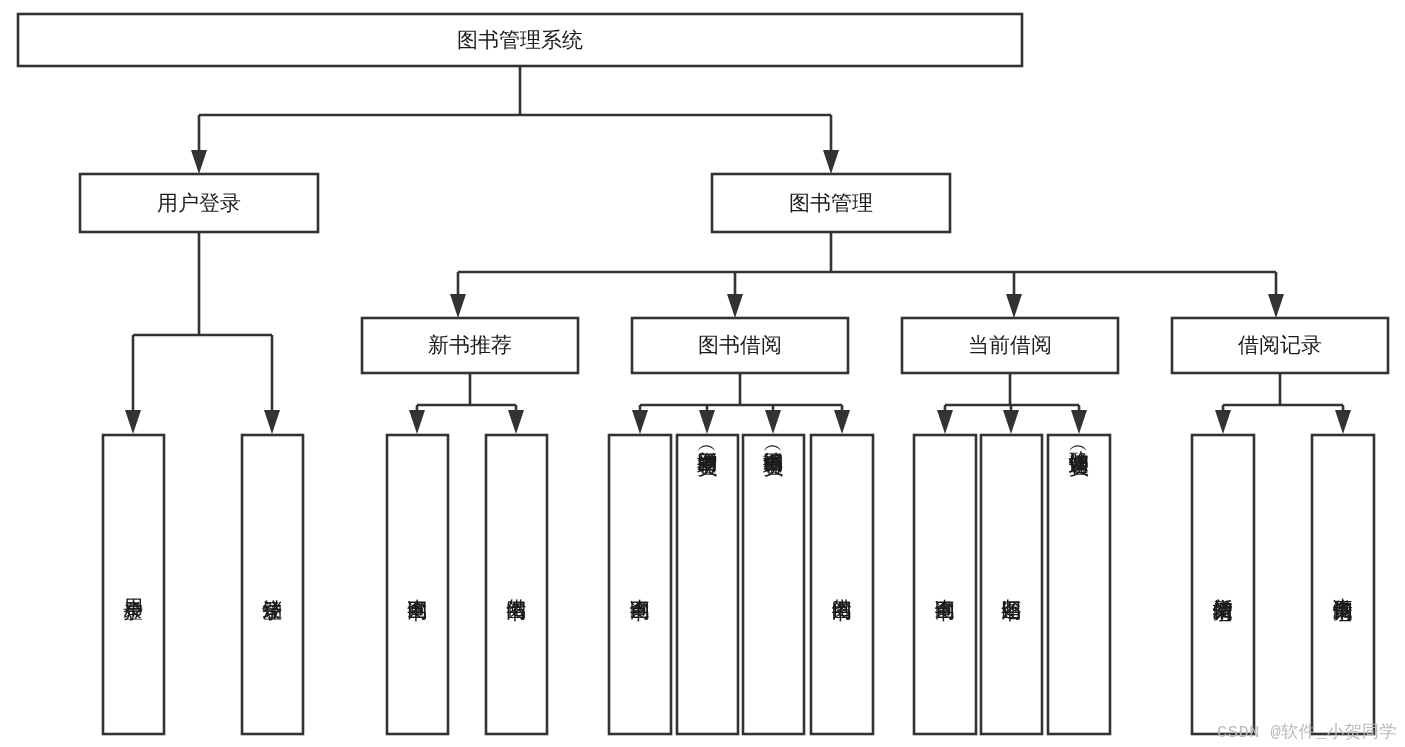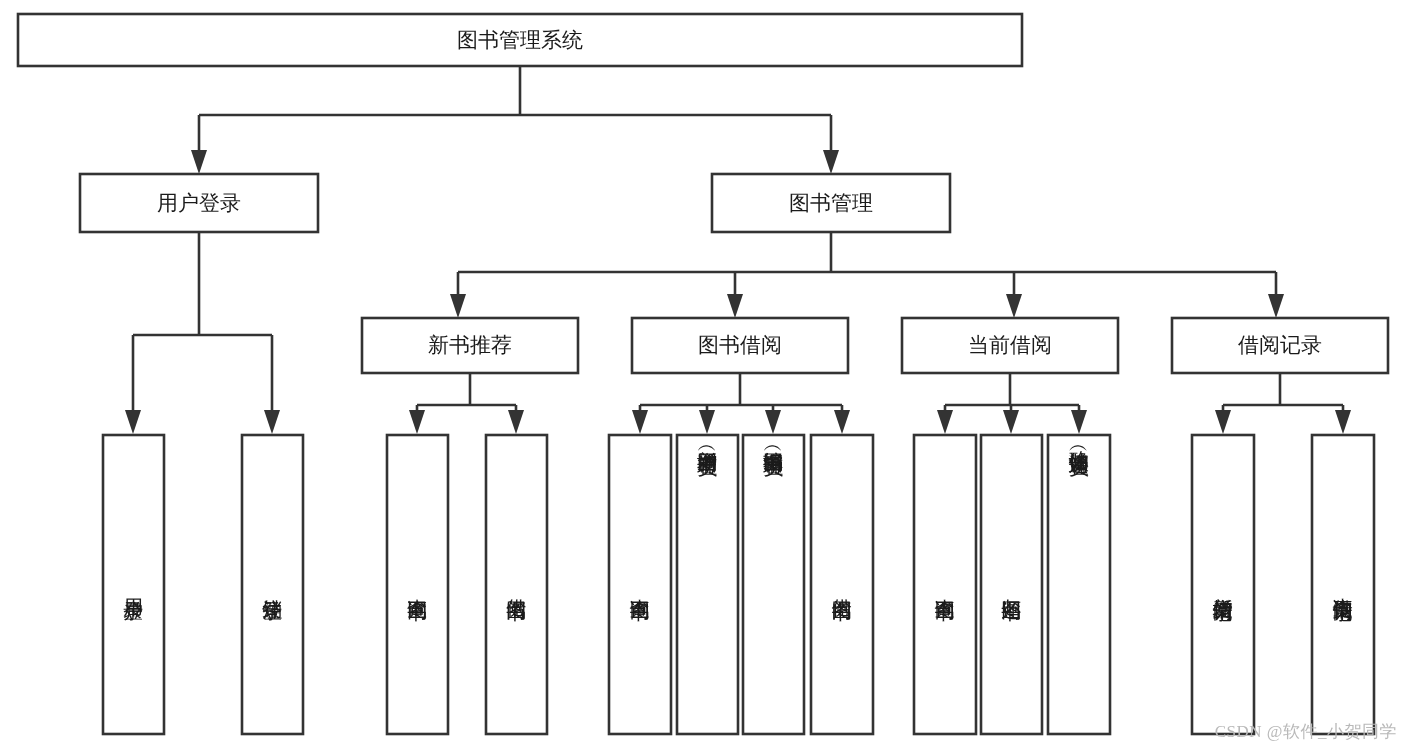--- a/index.html
+++ b/index.html
@@ -69,21 +69,21 @@
     position: absolute;
     display: flex;
     align-items: center;
     justify-content: center;
     pointer-events: none;
   }
   .watermark {
     position: absolute;
     right: 8px;
     bottom: 4px;
-    font-family: Liberation Serif, serif;
+    font-family: Liberation Mono, monospace;
     font-size: 17px;
     color: #b9b9b9;
     letter-spacing: 0.5px;
     white-space: nowrap;
   }
 </style>
 </head>
 <body>
 
 <div id="chart-root">

